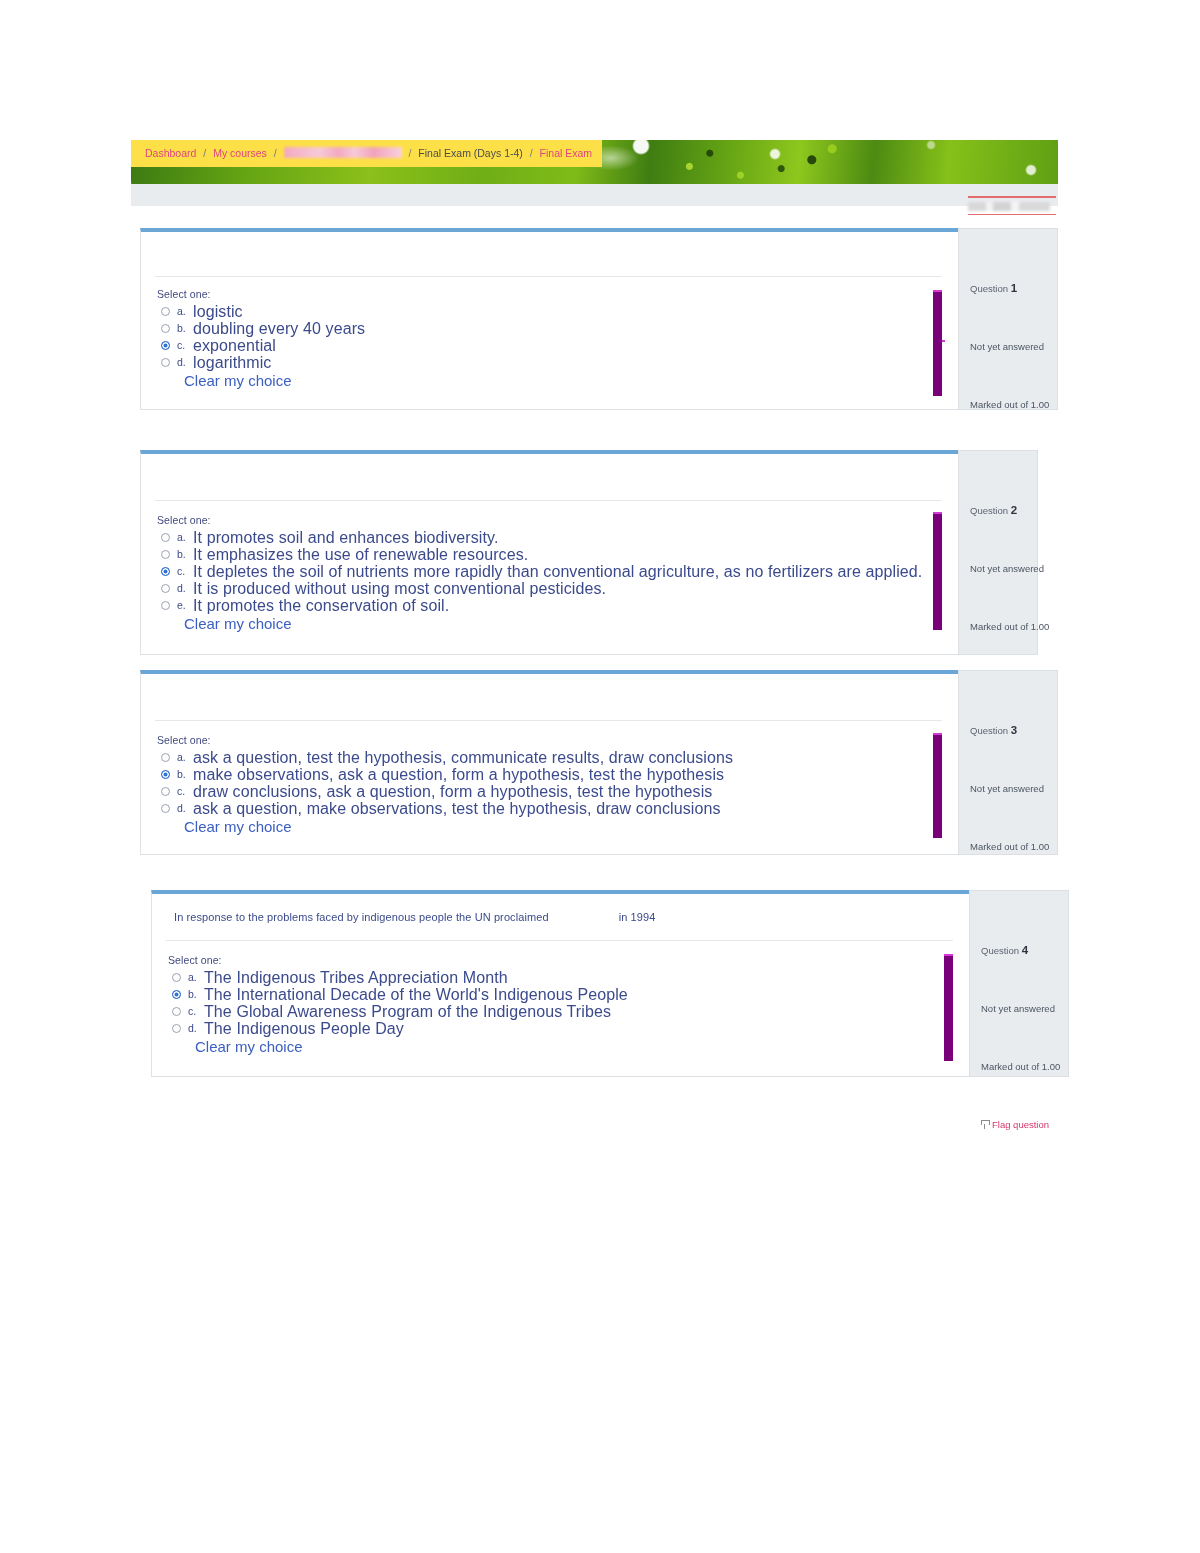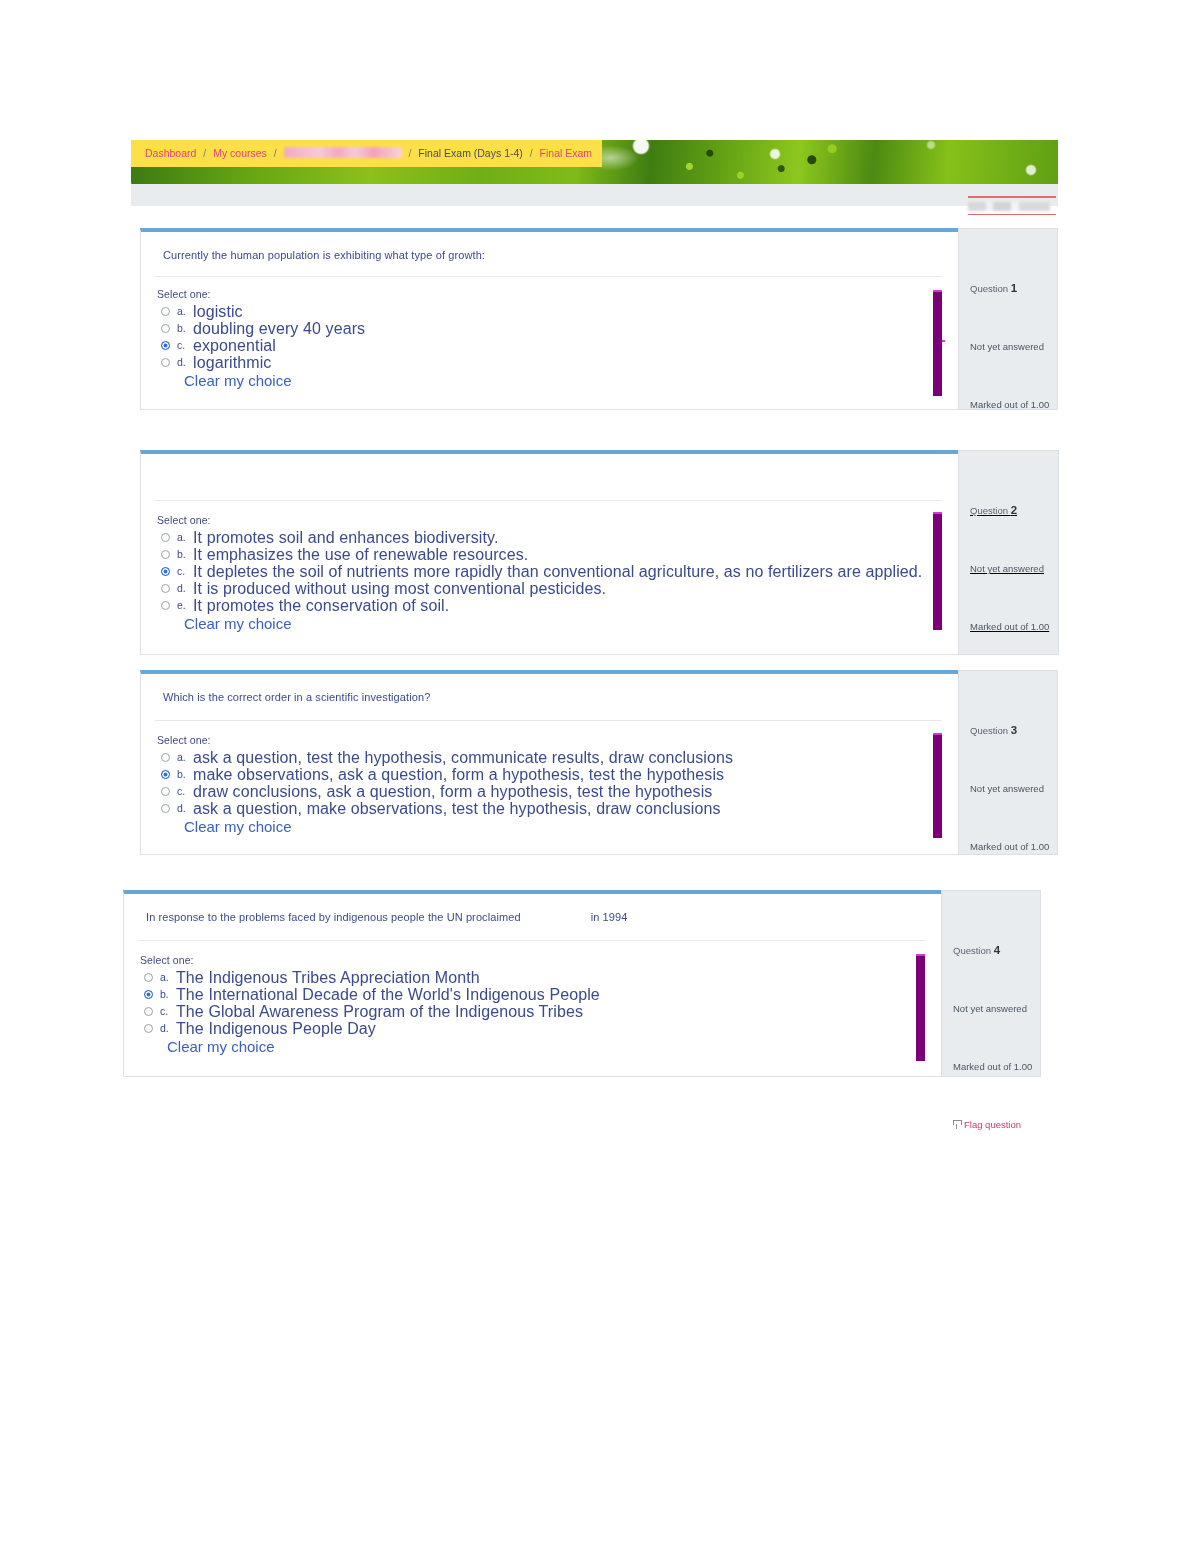--- a/index.html
+++ b/index.html
@@ -281,21 +281,20 @@
   <div class="subbar"></div>
 
   <div class="panel-redact-wrap">
     <div class="rule"></div>
     <div class="blurtext"></div>
     <div class="rule"></div>
   </div>
 
   <div class="qblock" style="left:140px; top:228px; width:918px; height:182px;">
     <div class="qbody" style="width:818px; height:182px;">
-      <div class="qtext">Currently the human population is exhibiting what type of growth:</div>
       <div class="qdivider" style="top:44px;"></div>
       <div class="answers" style="top:56px;">
         <div class="select-one">Select one:</div>
         <div class="opt">
           <span class="radio"></span>
           <span class="opt-letter">a.</span>
           <span class="opt-text">logistic</span>
         </div>
         <div class="opt">
           <span class="radio"></span>
@@ -352,31 +351,30 @@
         </div>
         <div class="opt">
           <span class="radio"></span>
           <span class="opt-letter">e.</span>
           <span class="opt-text">It promotes the conservation of soil.</span>
         </div>
         <div class="clearchoice">Clear my choice</div>
       </div>
     </div>
     <div class="vbar" style="left:793px; top:62px; height:118px;"></div>
-    <div class="qinfo" style="left:818px; top:0; width:101px; height:205px;text-decoration:underline;">
+    <div class="qinfo" style="left:818px; top:0; width:80px; height:205px;">
       <div class="line qnum"><span>Question</span> <b>2</b></div>
       <div class="line">Not yet answered</div>
       <div class="line">Marked out of 1.00</div>
       <div class="line"><span class="flag-icon"></span><span class="flag">Flag question</span></div>
     </div>
   </div>
 
   <div class="qblock" style="left:140px; top:670px; width:918px; height:185px;">
     <div class="qbody" style="width:818px; height:185px;">
-      <div class="qtext">Which is the correct order in a scientific investigation?</div>
       <div class="qdivider" style="top:46px;"></div>
       <div class="answers" style="top:60px;">
         <div class="select-one">Select one:</div>
         <div class="opt">
           <span class="radio"></span>
           <span class="opt-letter">a.</span>
           <span class="opt-text">ask a question, test the hypothesis, communicate results, draw conclusions</span>
         </div>
         <div class="opt">
           <span class="radio checked"></span>
@@ -398,21 +396,21 @@
     </div>
     <div class="vbar" style="left:793px; top:63px; height:105px;"></div>
     <div class="qinfo" style="left:818px; top:0; width:100px; height:185px;">
       <div class="line qnum"><span>Question</span> <b>3</b></div>
       <div class="line">Not yet answered</div>
       <div class="line">Marked out of 1.00</div>
       <div class="line"><span class="flag-icon"></span><span class="flag">Flag question</span></div>
     </div>
   </div>
 
-  <div class="qblock" style="left:123px; top:890px; width:918px; height:187px;border-radius:24px;">
+  <div class="qblock" style="left:151px; top:890px; width:918px; height:187px;border-radius:24px;">
     <div class="qbody" style="width:818px; height:187px;">
       <div class="qtext"><span>In response to the problems faced by indigenous people the UN proclaimed</span><span class="blank"></span><span>in 1994</span></div>
       <div class="qdivider" style="top:46px;"></div>
       <div class="answers" style="top:60px;">
         <div class="select-one">Select one:</div>
         <div class="opt">
           <span class="radio"></span>
           <span class="opt-letter">a.</span>
           <span class="opt-text">The Indigenous Tribes Appreciation Month</span>
         </div>

